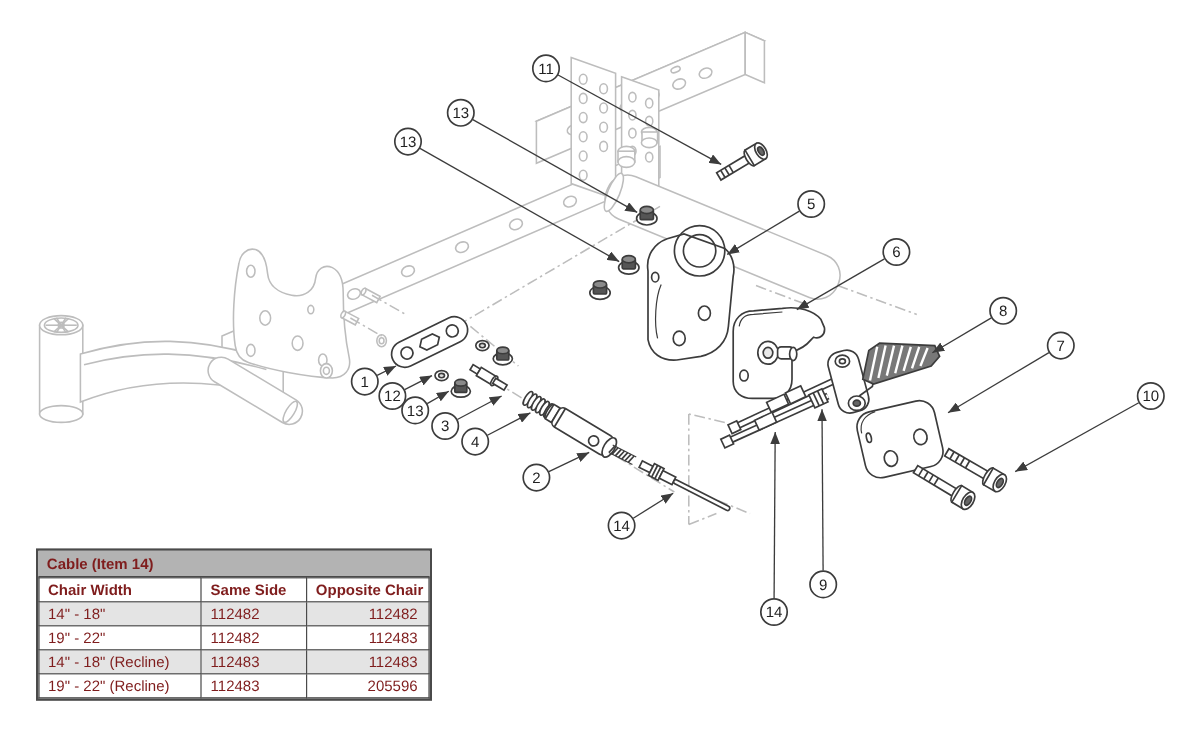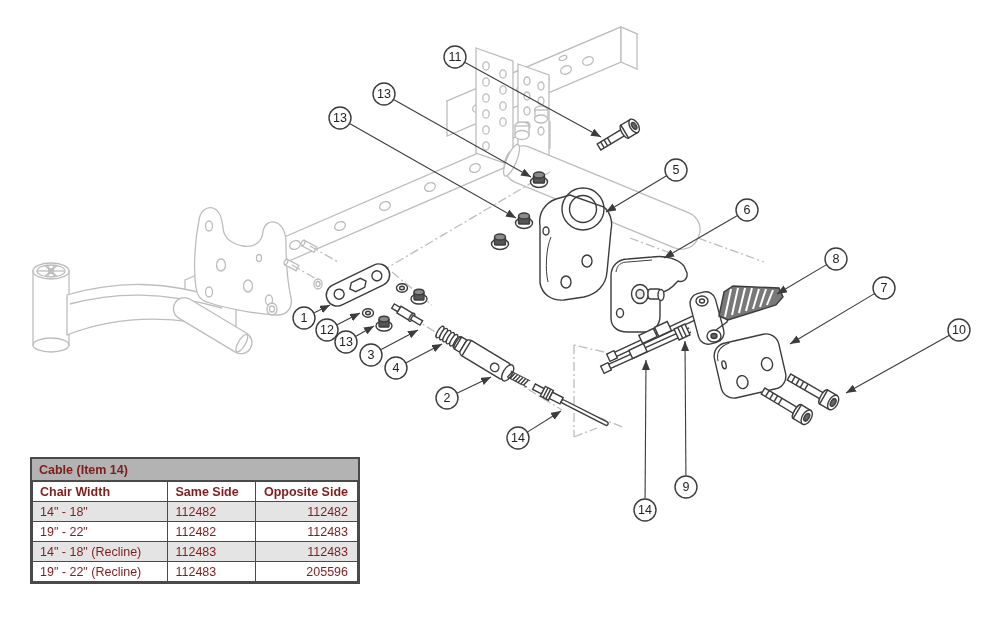--- a/index.html
+++ b/index.html
@@ -469,21 +469,21 @@
       </g>
 </svg>
 
 <div class="cable-table">
   <div class="t-title">Cable (Item 14)</div>
   <table>
     <thead>
       <tr>
         <th>Chair Width</th>
         <th>Same Side</th>
-        <th>Opposite Side</th>
+        <th>Opposite Chair</th>
       </tr>
     </thead>
     <tbody id="cable-rows">
           <tr>
             <td>14" - 18"</td>
             <td>112482</td>
             <td>112482</td>
           </tr>
           <tr>
             <td>19" - 22"</td>

